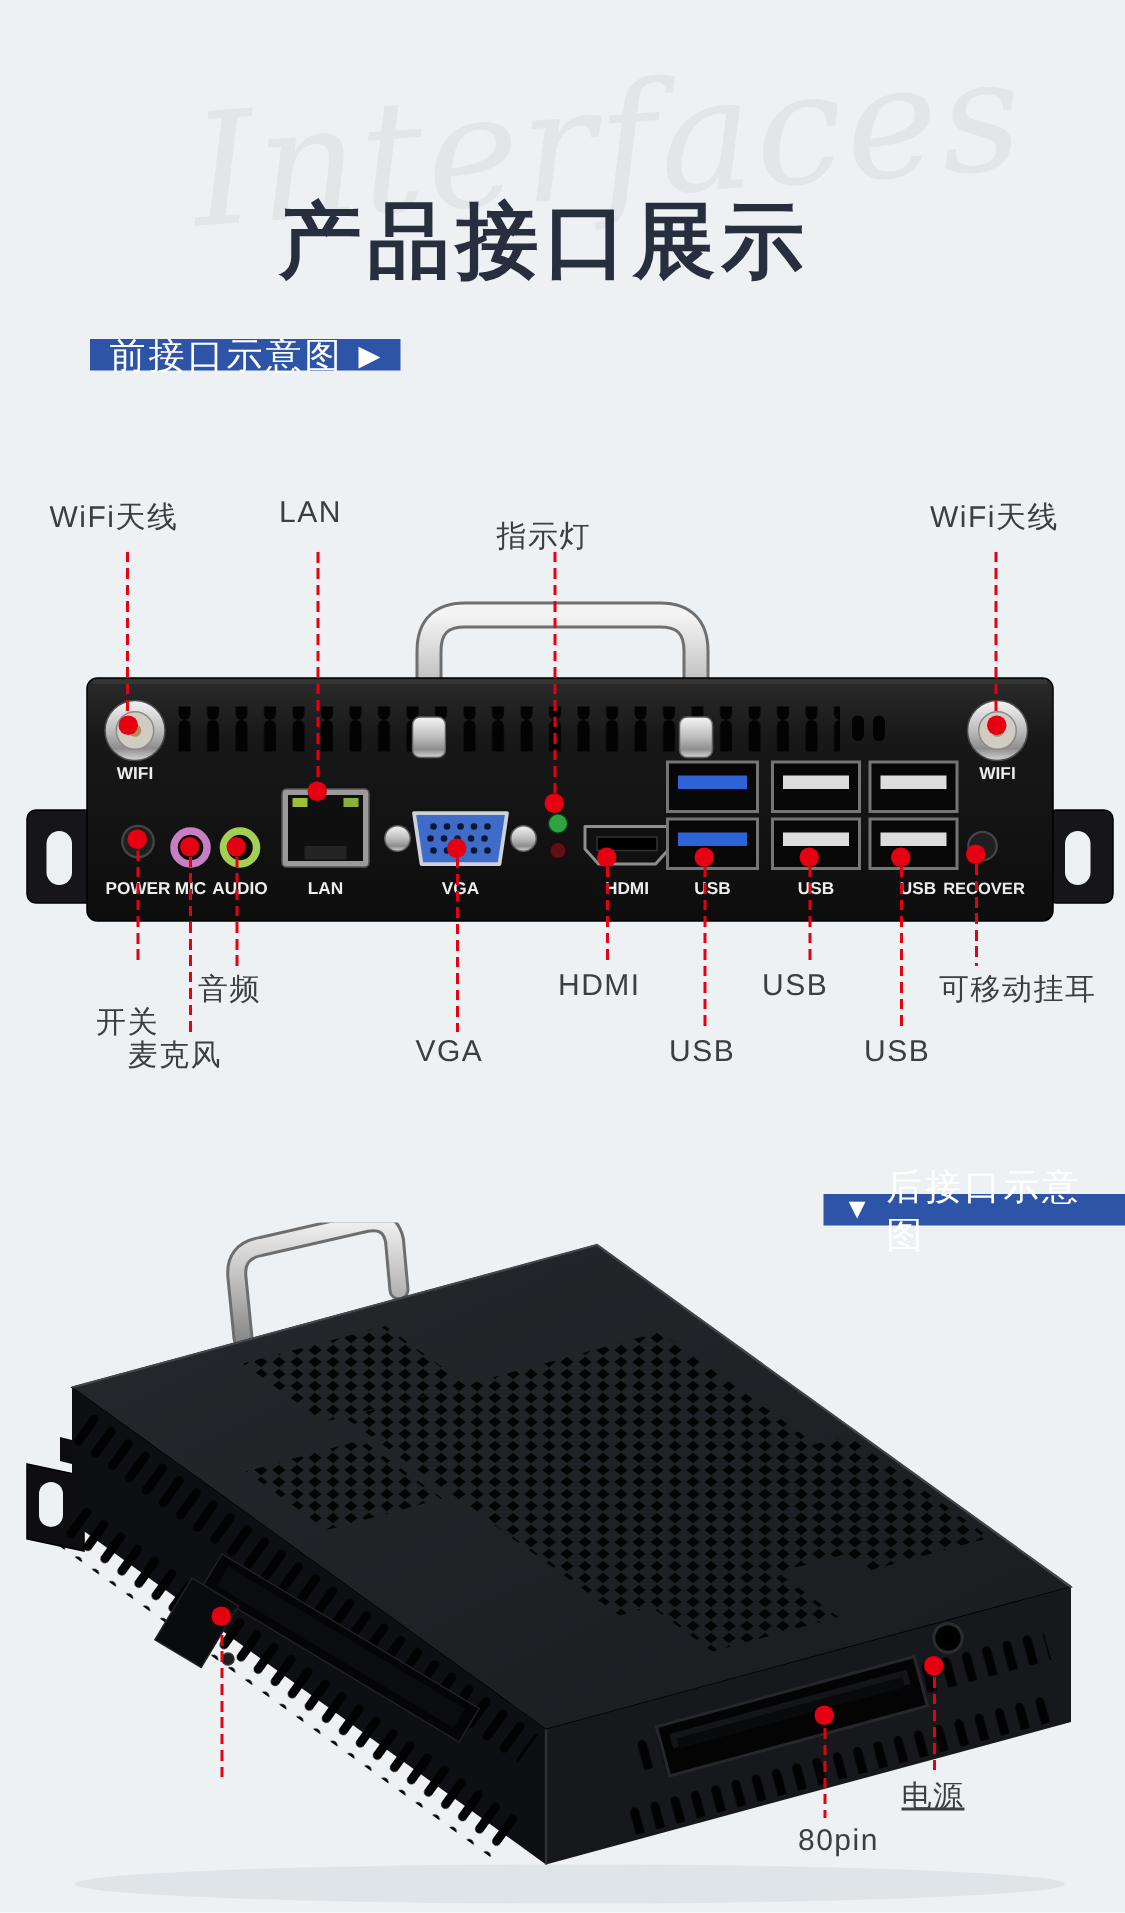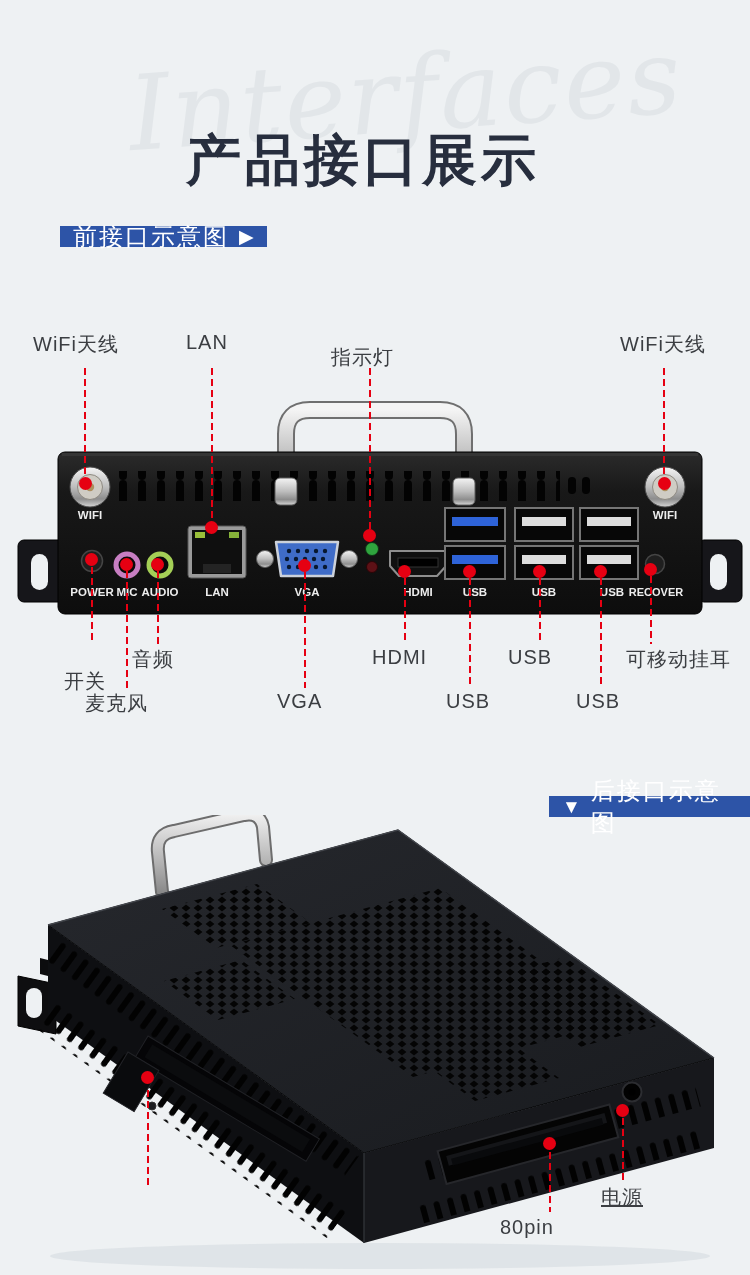--- a/index.html
+++ b/index.html
@@ -302,21 +302,21 @@
   <div class="dot" style="left:85px;top:553px;"></div>
   <div class="dot" style="left:120px;top:558px;"></div>
   <div class="dot" style="left:151px;top:558px;"></div>
   <div class="dot" style="left:298px;top:559px;"></div>
   <div class="dot" style="left:398px;top:565px;"></div>
   <div class="dot" style="left:463px;top:565px;"></div>
   <div class="dot" style="left:533px;top:565px;"></div>
   <div class="dot" style="left:594px;top:565px;"></div>
   <div class="dot" style="left:644px;top:563px;"></div>
 
-  <div class="callout" style="left:500px;top:1216px;">80pin</div>
+  <div class="callout" style="left:532px;top:1216px;">80pin</div>
   <div class="callout" style="left:601px;top:1184px;text-decoration:underline;">电源</div>
 
   <div class="vline" style="left:147px;top:1090px;height:98px;"></div>
   <div class="vline" style="left:549px;top:1152px;height:60px;"></div>
   <div class="vline" style="left:622px;top:1118px;height:62px;"></div>
 
   <div class="dot" style="left:141px;top:1071px;"></div>
   <div class="dot" style="left:543px;top:1137px;"></div>
   <div class="dot" style="left:616px;top:1104px;"></div>
 

